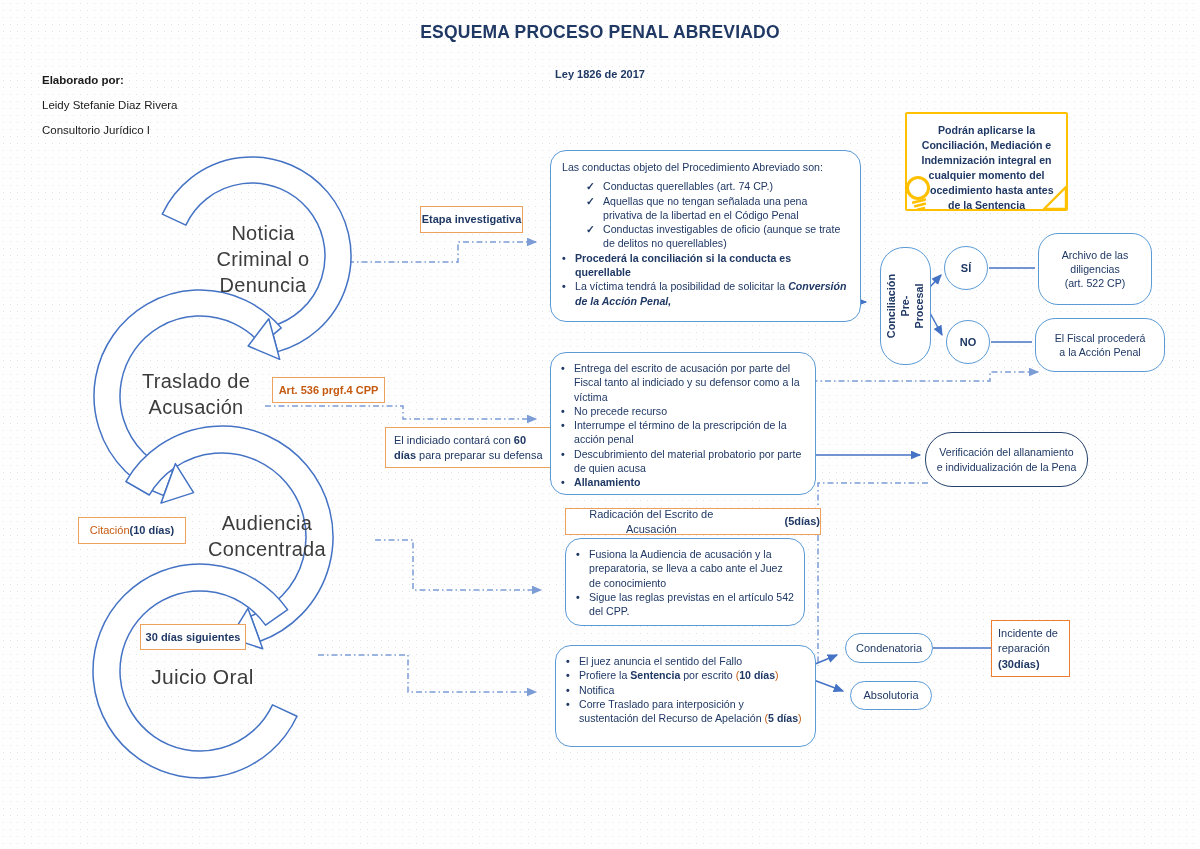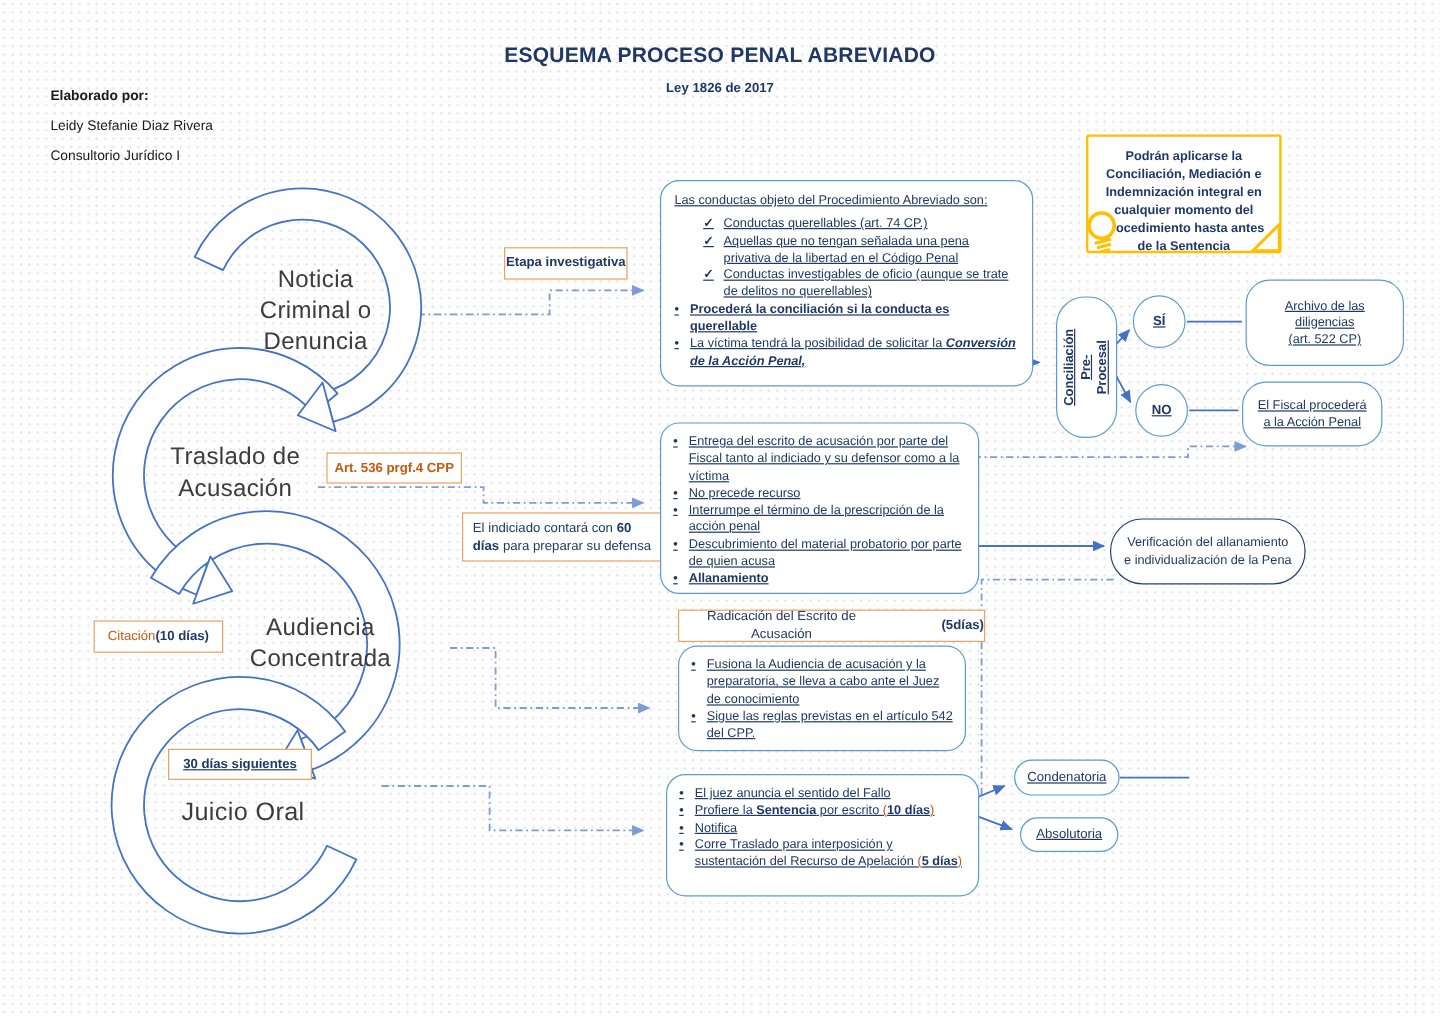--- a/index.html
+++ b/index.html
@@ -14,21 +14,21 @@
   .abs{position:absolute;}
   
   .title{left:0;top:36;width:1200px;text-align:center;color:#1f3864;font-weight:bold;font-size:17.5px;letter-spacing:.2px;}
   .subtitle{left:0;top:68px;width:1200px;text-align:center;color:#1f3864;font-weight:bold;font-size:11px;}
   .credits{left:42px;top:68px;width:220px;font-size:11.5px;color:#1a1a1a;line-height:25px;}
   .credits .b{font-weight:bold;}
   
   .stage{color:#3c3c3c;font-size:20px;line-height:1.3;text-align:center;white-space:pre-line;letter-spacing:.3px;z-index:5;}
   
   .box{position:absolute;background:#fff;box-sizing:border-box;z-index:6;color:#1f3864;}
-  .blue{border:1.4px solid #5b9bd5;text-decoration:underline;}
+  .blue{border:1.4px solid #5b9bd5;}
   .navyb{border:1.5px solid #24416b;}
   .orange{border:1.4px solid #eda15f;}
   .orange2{border:1.6px solid #ed7d31;}
   .yellow{border:2px solid #ffc000;}
   .r16{border-radius:16px;}
   .r24{border-radius:24px;}
   .pill{border-radius:16px;display:flex;align-items:center;justify-content:center;}
   .ctr{display:flex;align-items:center;justify-content:center;text-align:center;}
   .small{font-size:11px;line-height:1.33;}
   .tiny{font-size:10.6px;line-height:1.35;}
@@ -87,21 +87,21 @@
   <svg id="rings" class="layer" width="1200" height="849">
       <path d="M162.27552908337165,214.16079208767076 A99,99 0 1 1 277.62308546514953,351.62665680261773 L270.893790292484,326.51258531910196 A73,73 0 1 0 185.83953154632457,225.14886689292894 Z" fill="#fff" stroke="#4472c4" stroke-width="1.5" stroke-linejoin="round"></path>
       <path d="M281.2007109706117,327.8645133732268 A106,106 0 1 0 163.74586480747905,495.60741780330625 L172.63838853394645,471.17540966287265 A80,80 0 1 1 261.28355544951825,344.5769912250769 Z" fill="#fff" stroke="#4472c4" stroke-width="1.5" stroke-linejoin="round"></path>
       <path d="M279.69363782596974,359.3540634129303 L248.17844056901194,346.0577352786279 L268.82323793166387,318.78517870878943 Z" fill="#fff" stroke="#4472c4" stroke-width="1.5" stroke-linejoin="round"></path>
       <path d="M125.87118017992731,481.5 A111,111 0 1 1 259.96423590914924,641.3058809072359 L250.72969203935617,615.9341801460163 A84,84 0 1 0 149.25386608210715,495 Z" fill="#fff" stroke="#4472c4" stroke-width="1.5" stroke-linejoin="round"></path>
       <path d="M161.0097036608737,503.12495876959355 L193.56382743193228,492.6259576028825 L175.3745496805518,463.6578686965854 Z" fill="#fff" stroke="#4472c4" stroke-width="1.5" stroke-linejoin="round"></path>
       <path d="M287.6492687389221,609.6273213104381 A107,107 0 1 0 296.97493321292154,716.2201540062549 L272.504622962932,704.809460939256 A80,80 0 1 1 265.53216354311934,625.1138850919164 Z" fill="#fff" stroke="#4472c4" stroke-width="1.5" stroke-linejoin="round"></path>
       <path d="M262.7003970557546,648.8234218735231 L229.97526321303317,637.8545743964191 L247.99353089275084,608.416639179729 Z" fill="#fff" stroke="#4472c4" stroke-width="1.5" stroke-linejoin="round"></path>
     </svg>
 
-  <div class="abs title" style="top:36px;">ESQUEMA PROCESO PENAL ABREVIADO</div>
+  <div class="abs title" style="top:22px;">ESQUEMA PROCESO PENAL ABREVIADO</div>
   <div class="abs subtitle">Ley 1826 de 2017</div>
   <div class="abs credits">
     <div class="b">Elaborado por:</div>
     <div>Leidy Stefanie Diaz Rivera</div>
     <div>Consultorio Jurídico I</div>
   </div>
 
   <div class="box yellow" style="left:905px;top:112px;width:163px;height:99px;border-radius:2px;">
     <div class="notebody">Podrán aplicarse la Conciliación, Mediación e Indemnización integral en cualquier momento del procedimiento hasta antes de la Sentencia</div>
     <svg class="bulb" width="38" height="44" viewBox="0 0 38 44">
@@ -134,21 +134,21 @@
   <div class="box orange ctr small" style="left:272px;top:377px;width:113px;height:26px;">
     <span class="otx bold">Art. 536 prgf.4 CPP</span>
   </div>
   <div class="box orange small" style="left:385px;top:427px;width:172px;height:41px;padding:5px 8px;">
     <span>El indiciado contará con </span><span class="bold">60 días</span><span> para preparar su defensa</span>
   </div>
   <div class="box orange ctr small" style="left:78px;top:517px;width:108px;height:27px;">
     <span class="otx">Citación </span>
       <span class="bold">(10 días)</span>
   </div>
-  <div class="box orange ctr small bold" style="left:140px;top:624px;width:120px;height:26px;text-decoration:underline;">
+  <div class="box orange ctr small bold" style="left:140px;top:624px;width:106px;height:26px;">
     <span>30 días siguientes</span>
   </div>
   <div class="box orange ctr small" style="left:565px;top:508px;width:256px;height:27px;gap:48px;">
     <span>Radicación del Escrito de Acusación </span>
       <span class="bold">(5días)</span>
   </div>
 
   <div class="box blue r16 tiny" style="left:550px;top:150px;width:311px;height:172px;padding:9px 11px;">
     <div style="margin-bottom:5px;">Las conductas objeto del Procedimiento Abreviado son:</div>
     <div class="row">
@@ -176,26 +176,26 @@
   <div class="box blue r24 vpill" style="left:880px;top:247px;width:51px;height:118px;">
     <div class="vtext">Conciliación Pre-
 Procesal</div>
   </div>
   <div class="box blue circle ctr" style="left:944px;top:246px;width:44px;height:44px;">
     <span>SÍ</span>
   </div>
   <div class="box blue circle ctr" style="left:946px;top:320px;width:44px;height:44px;">
     <span>NO</span>
   </div>
-  <div class="box blue ctr tiny prewrap" style="left:1038px;top:233px;width:132px;height:72px;border-radius:20px;">
+  <div class="box blue ctr tiny prewrap" style="left:1038px;top:233px;width:114px;height:72px;border-radius:20px;">
     <span>Archivo de las
 diligencias
 (art. 522 CP)</span>
   </div>
-  <div class="box blue ctr tiny prewrap" style="left:1035px;top:318px;width:117px;height:54px;border-radius:20px;">
+  <div class="box blue ctr tiny prewrap" style="left:1035px;top:318px;width:130px;height:54px;border-radius:20px;">
     <span>El Fiscal procederá
 a la Acción Penal</span>
   </div>
 
   <div class="box blue r16 tiny" style="left:550px;top:352px;width:266px;height:143px;padding:8px 10px;">
     <div class="row">
       <span class="glyph">•</span>
       <span class="t">Entrega del escrito de acusación por parte del Fiscal tanto al indiciado y su defensor como a la víctima</span>
     </div>
     <div class="row">
@@ -250,14 +250,19 @@
       <span class="t"><span>Corre Traslado para interposición y sustentación del Recurso de Apelación </span><span class="otx">(</span><span class="bold">5 días</span><span class="otx">)</span></span>
     </div>
   </div>
 
   <div class="box blue pill small" style="left:845px;top:633px;width:88px;height:30px;">
     <span>Condenatoria</span>
   </div>
   <div class="box blue pill small" style="left:850px;top:681px;width:82px;height:29px;">
     <span>Absolutoria</span>
   </div>
+  <div class="box orange2 small" style="left:991px;top:620px;width:79px;height:57px;padding:5px 6px;line-height:1.4;">
+    <div>Incidente de</div>
+    <div>reparación</div>
+    <div class="bold">(30días)</div>
+  </div>
 
 </div>
 
 </body></html>

